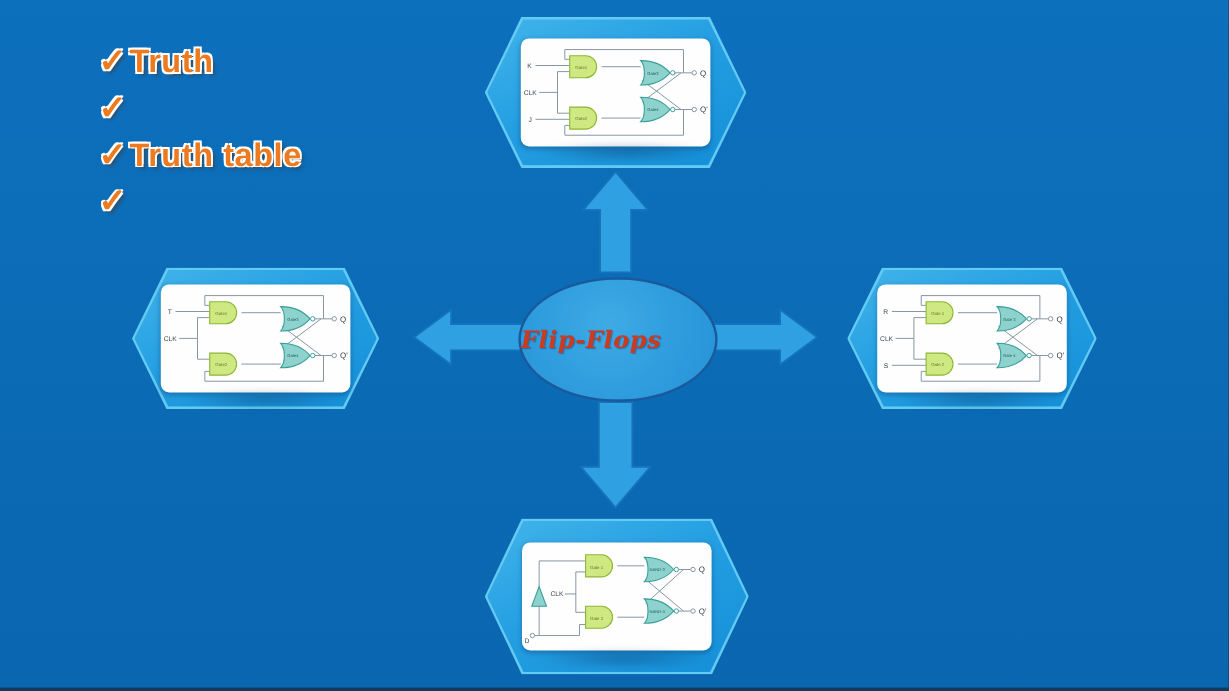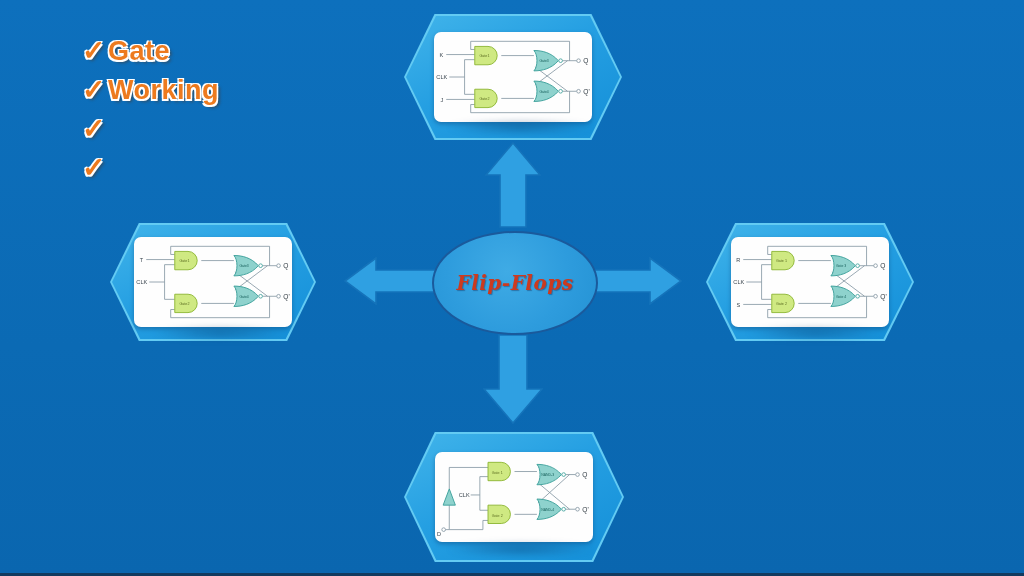--- a/index.html
+++ b/index.html
@@ -18,21 +18,21 @@
     color:#ed7a1e;
     text-shadow:-1.5px -1.5px 0 #fff,1.5px -1.5px 0 #fff,-1.5px 1.5px 0 #fff,1.5px 1.5px 0 #fff,3px 3px 3px rgba(90,40,0,.45);}
   .check-item .tick{font-size:28px;margin-right:2px;font-weight:bold;}
 
   
   .center-ellipse{
     position:absolute;left:432px;top:231px;width:162px;height:100px;
     border-radius:50%;
     background:radial-gradient(circle at 45% 38%,#3fabe5 0%,#2e9cdd 55%,#2492d4 100%);
     border:2px solid #1a5a9c;
-    display:flex;align-items:center;justify-content:center;
+    display:flex;align-items:center;
   }
   .center-label{
     font-family:"DejaVu Serif",serif;font-style:italic;font-weight:bold;
     font-size:20px;color:#cc3a1f;letter-spacing:0.5px;
     text-shadow:1px 1px 1px rgba(20,20,60,.35);
   }
 
   
   .arrow{position:absolute;}
   .arrow polygon{fill:#2fa0e2;stroke:#1573ba;stroke-width:1.6;}
@@ -66,28 +66,28 @@
   .glab-t{font:3.4px "Liberation Sans",sans-serif;fill:#175f5b;text-anchor:middle;}
 </style>
 </head>
 <body>
 
 <div id="slide">
 
   <div class="checklist">
     <div class="check-item">
       <span class="tick">✓</span>
-      <span>Gate</span>
-    </div>
-    <div class="check-item">
-      <span class="tick">✓</span>
-      <span>Working</span>
-    </div>
-    <div class="check-item">
-      <span class="tick">✓</span>
+      <span>Truth</span>
+    </div>
+    <div class="check-item">
+      <span class="tick">✓</span>
+    </div>
+    <div class="check-item">
+      <span class="tick">✓</span>
+      <span>Truth table</span>
     </div>
     <div class="check-item">
       <span class="tick">✓</span>
     </div>
   </div>
 
   <svg class="arrow" style="left:485px;top:142px" width="56" height="86" viewBox="0 0 56 86">
     <polygon points="28,1 55,33 41,33 41,85 15,85 15,33 1,33"></polygon>
   </svg>
   <svg class="arrow" style="left:483px;top:334px" width="60" height="90" viewBox="0 0 60 90">

